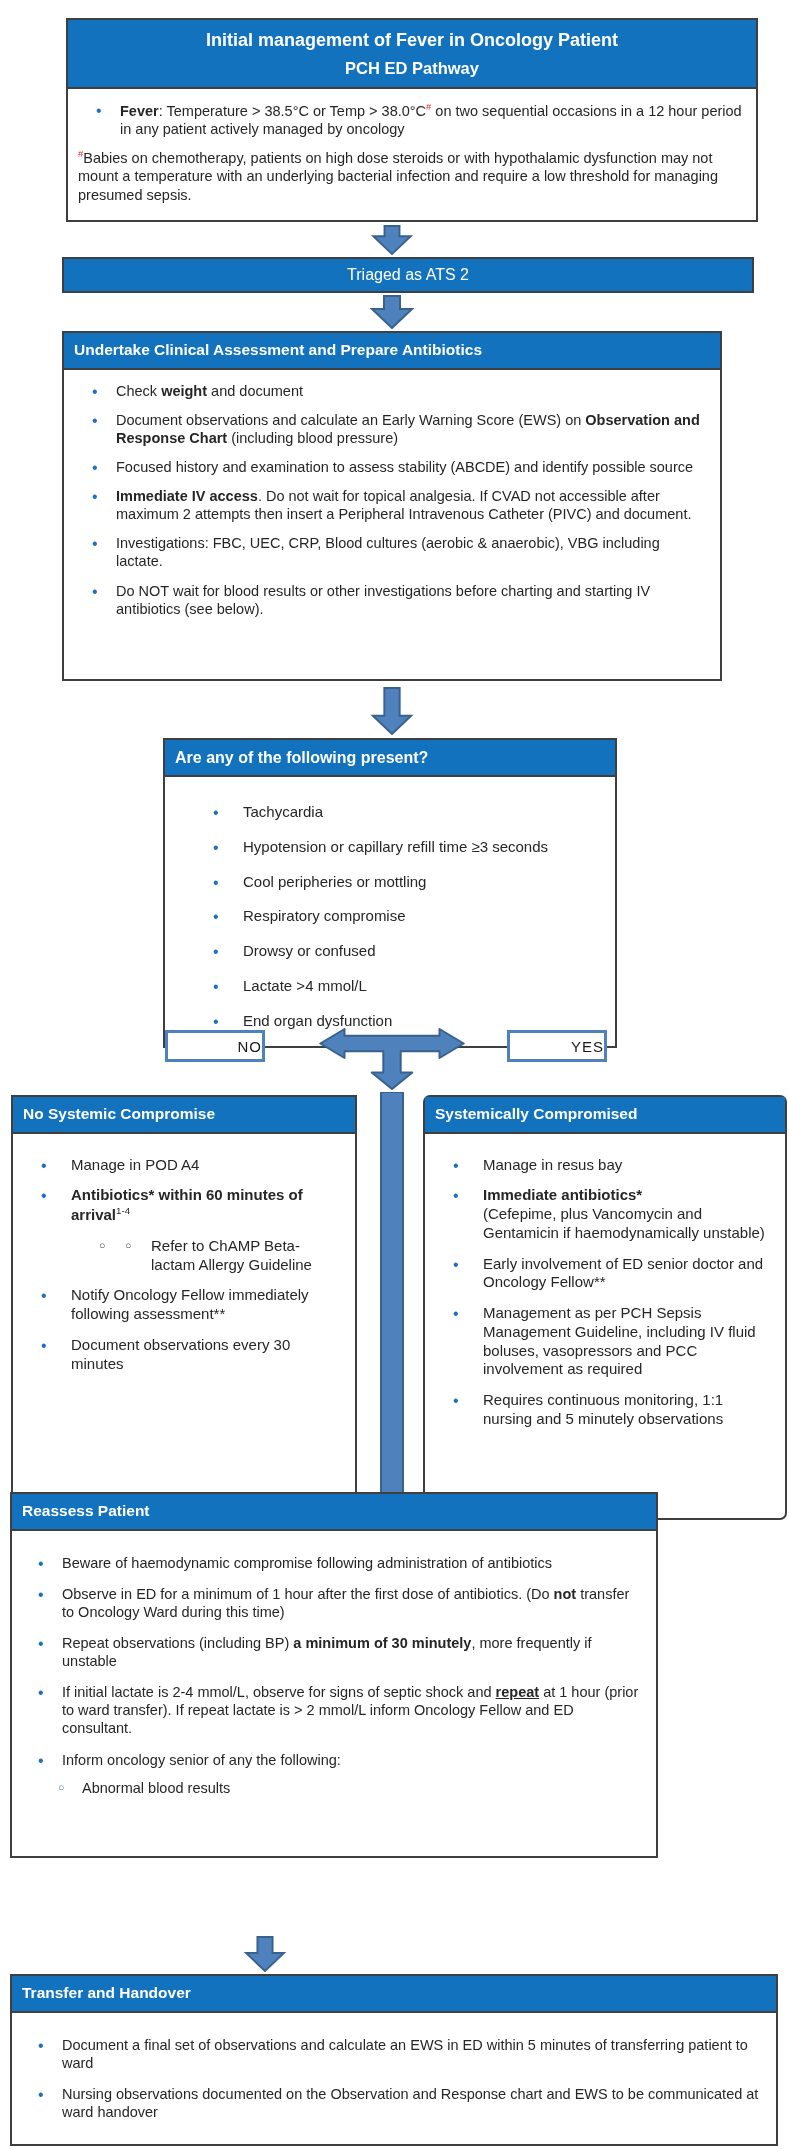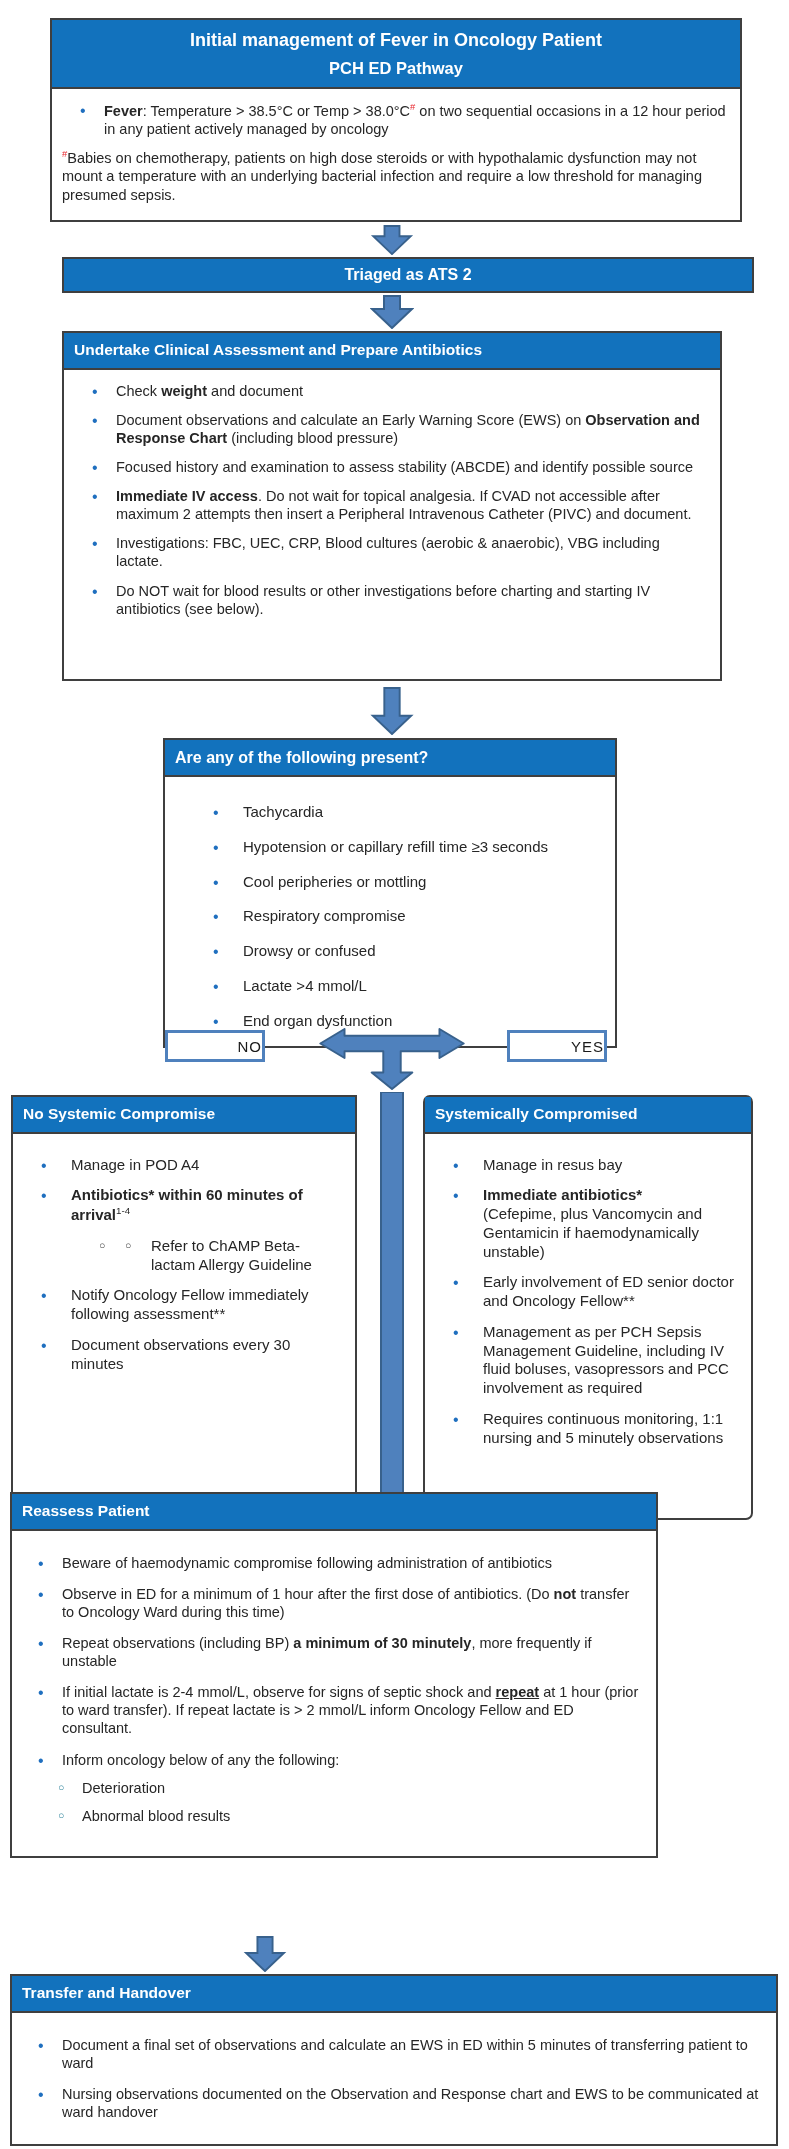--- a/index.html
+++ b/index.html
@@ -28,21 +28,21 @@
   }
   .box-body{padding:10px 12px 12px 8px;}
   .title-hd{ text-align:center; padding:10px 6px 9px 6px; }
   .title-l1{font-size:18px;}
   .title-l2{font-size:16.5px;margin-top:7px;}
   .banner{
     position:absolute;
     background:#1272bd;
     border:2px solid #3f3f3f;
     box-sizing:border-box;
-    color:#fff;font-weight:bold;font-size:16px;
+    color:#fff;font-weight:normal;font-size:16px;
     display:flex;align-items:center;justify-content:center;text-align:right;
   }
   
   .li{position:relative;margin-top:11px;font-size:14.5px;line-height:1.25;}
   .li:first-child{margin-top:2px;}
   .li .txt{white-space:pre-wrap;}
   .marker{position:absolute;top:0;}
   .lvl1{padding-left:44px;}
   .lvl1 .marker{left:20px;color:#1f6fbf;}
   .lvl1 .marker::before{content:"•";font-size:16px;}
@@ -84,21 +84,21 @@
     font-weight:normal;font-size:15px;color:#1a1a1a;letter-spacing:1px;
   }
   .arrow{position:absolute;line-height:0;}
   svg{display:block;}
 </style>
 </head>
 <body>
 
 <div class="page">
 
-  <div class="box" style="left:50px;top:18px;width:692px;min-height:204px;">
+  <div class="box" style="left:66px;top:18px;width:692px;min-height:204px;">
     <div class="box-header title-hd">
       <div class="title-l1">Initial management of Fever in Oncology Patient</div>
       <div class="title-l2">PCH ED Pathway</div>
     </div>
     <div class="box-body">
         <div class="li lvl1"><span class="marker"></span><span class="txt"><span class="b">Fever</span><span>: Temperature &gt; 38.5°C or Temp &gt; 38.0°C</span><span class="sup red">#</span><span> on two sequential occasions in a 12 hour period in any patient actively managed by oncology</span></span></div>
         <div class="li lvl0"><span class="txt"><span class="sup red">#</span><span>Babies on chemotherapy, patients on high dose steroids or with hypothalamic dysfunction may not mount a temperature with an underlying bacterial infection and require a low threshold for managing presumed sepsis.</span></span></div>
       </div>
   </div>
 
@@ -173,41 +173,40 @@
     <div class="box-body">
         <div class="li lvl1"><span class="marker"></span><span class="txt"><span>Manage in POD A4</span></span></div>
         <div class="li lvl1"><span class="marker"></span><span class="txt"><span class="b">Antibiotics* within 60 minutes of arrival</span><span class="b sup">1-4</span></span></div>
         <div class="li lvl2"><span class="marker"></span></div>
         <div class="li lvl3"><span class="marker"></span><span class="txt"><span>Refer to ChAMP Beta-lactam Allergy Guideline</span></span></div>
         <div class="li lvl1"><span class="marker"></span><span class="txt"><span>Notify Oncology Fellow immediately following assessment**</span></span></div>
         <div class="li lvl1"><span class="marker"></span><span class="txt"><span>Document observations every 30 minutes</span></span></div>
       </div>
   </div>
 
-  <div class="box col" style="left:423px;top:1095px;width:330px;min-height:425px;border-radius:7px;">
+  <div class="box col" style="left:423px;top:1095px;width:364px;min-height:425px;border-radius:7px;">
     <div class="box-header">Systemically Compromised</div>
     <div class="box-body">
         <div class="li lvl1"><span class="marker"></span><span class="txt"><span>Manage in resus bay</span></span></div>
         <div class="li lvl1"><span class="marker"></span><span class="txt"><span class="b">Immediate antibiotics*</span><span>
 (Cefepime, plus Vancomycin and Gentamicin if haemodynamically unstable)</span></span></div>
         <div class="li lvl1"><span class="marker"></span><span class="txt"><span>Early involvement of ED senior doctor and Oncology Fellow**</span></span></div>
         <div class="li lvl1"><span class="marker"></span><span class="txt"><span>Management as per PCH Sepsis Management Guideline, including IV fluid boluses, vasopressors and PCC involvement as required</span></span></div>
         <div class="li lvl1"><span class="marker"></span><span class="txt"><span>Requires continuous monitoring, 1:1 nursing and 5 minutely observations</span></span></div>
       </div>
   </div>
 
   <div class="box wide reassess" style="left:10px;top:1492px;width:648px;min-height:366px;">
     <div class="box-header">Reassess Patient</div>
     <div class="box-body">
         <div class="li lvl1"><span class="marker"></span><span class="txt"><span>Beware of haemodynamic compromise following administration of antibiotics</span></span></div>
         <div class="li lvl1"><span class="marker"></span><span class="txt"><span>Observe in ED for a minimum of 1 hour after the first dose of antibiotics. (Do </span><span class="b">not</span><span> transfer to Oncology Ward during this time)</span></span></div>
         <div class="li lvl1"><span class="marker"></span><span class="txt"><span>Repeat observations (including BP) </span><span class="b">a minimum of 30 minutely</span><span>, more frequently if unstable</span></span></div>
         <div class="li lvl1"><span class="marker"></span><span class="txt"><span>If initial lactate is 2-4 mmol/L, observe for signs of septic shock and </span><span class="b u">repeat</span><span> at 1 hour (prior to ward transfer). If repeat lactate is &gt; 2 mmol/L inform Oncology Fellow and ED consultant.</span></span></div>
-        <div class="li lvl1"><span class="marker"></span><span class="txt"><span>Inform oncology below of any the following:</span></span></div>
-        <div class="li lvl2"><span class="marker"></span><span class="txt"><span>Deterioration</span></span></div>
+        <div class="li lvl1"><span class="marker"></span><span class="txt"><span>Inform oncology senior of any the following:</span></span></div>
         <div class="li lvl2"><span class="marker"></span><span class="txt"><span>Abnormal blood results</span></span></div>
       </div>
   </div>
 
   <div class="arrow" style="left:243px;top:1936px;">
     <svg width="44" height="36" viewBox="0 0 44 38">
         <path d="M14 1 H30 V18 H42 L22 37 L2 18 H14 Z" fill="#4f81bd" stroke="#38618c" stroke-width="2"></path>
       </svg>
   </div>
 

